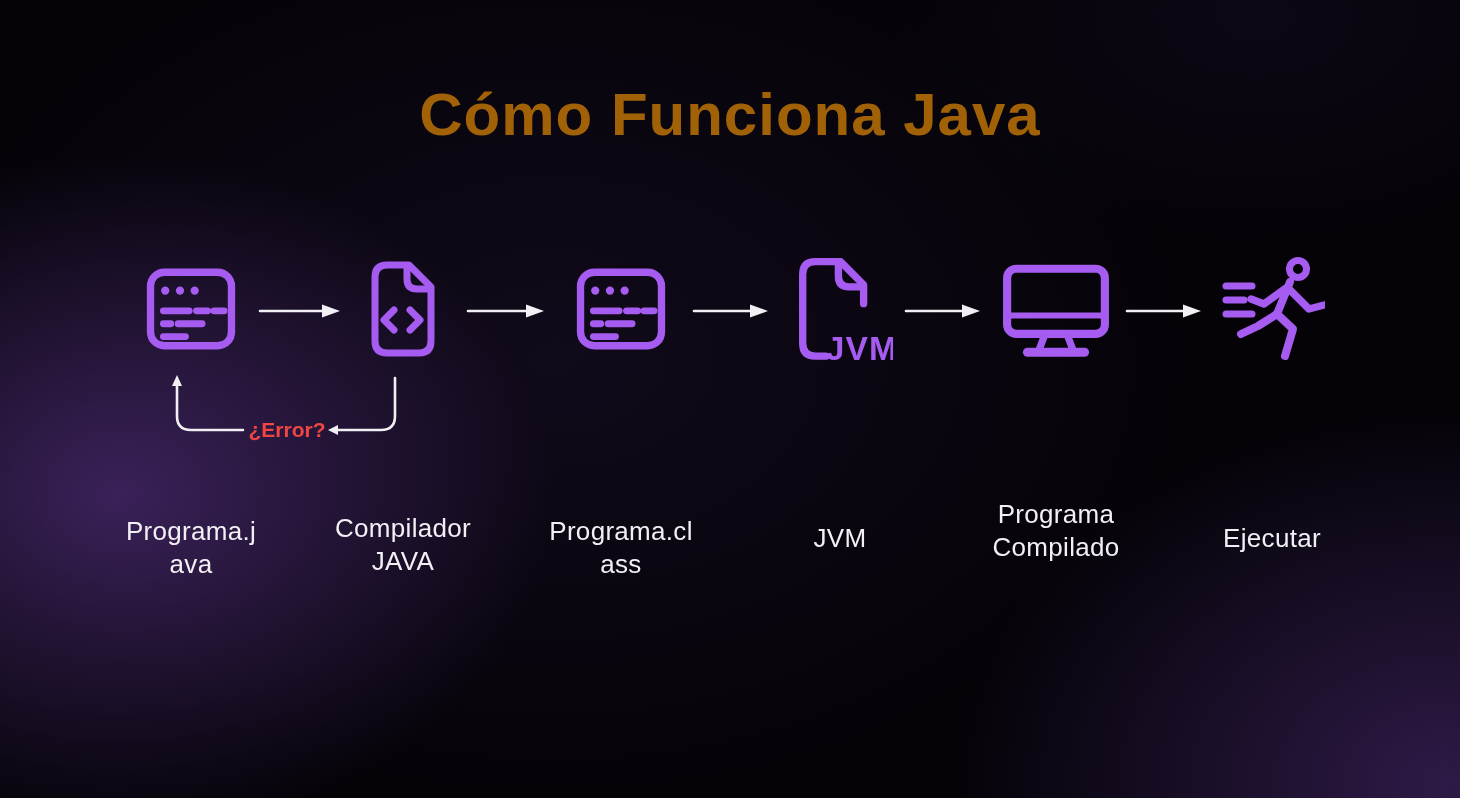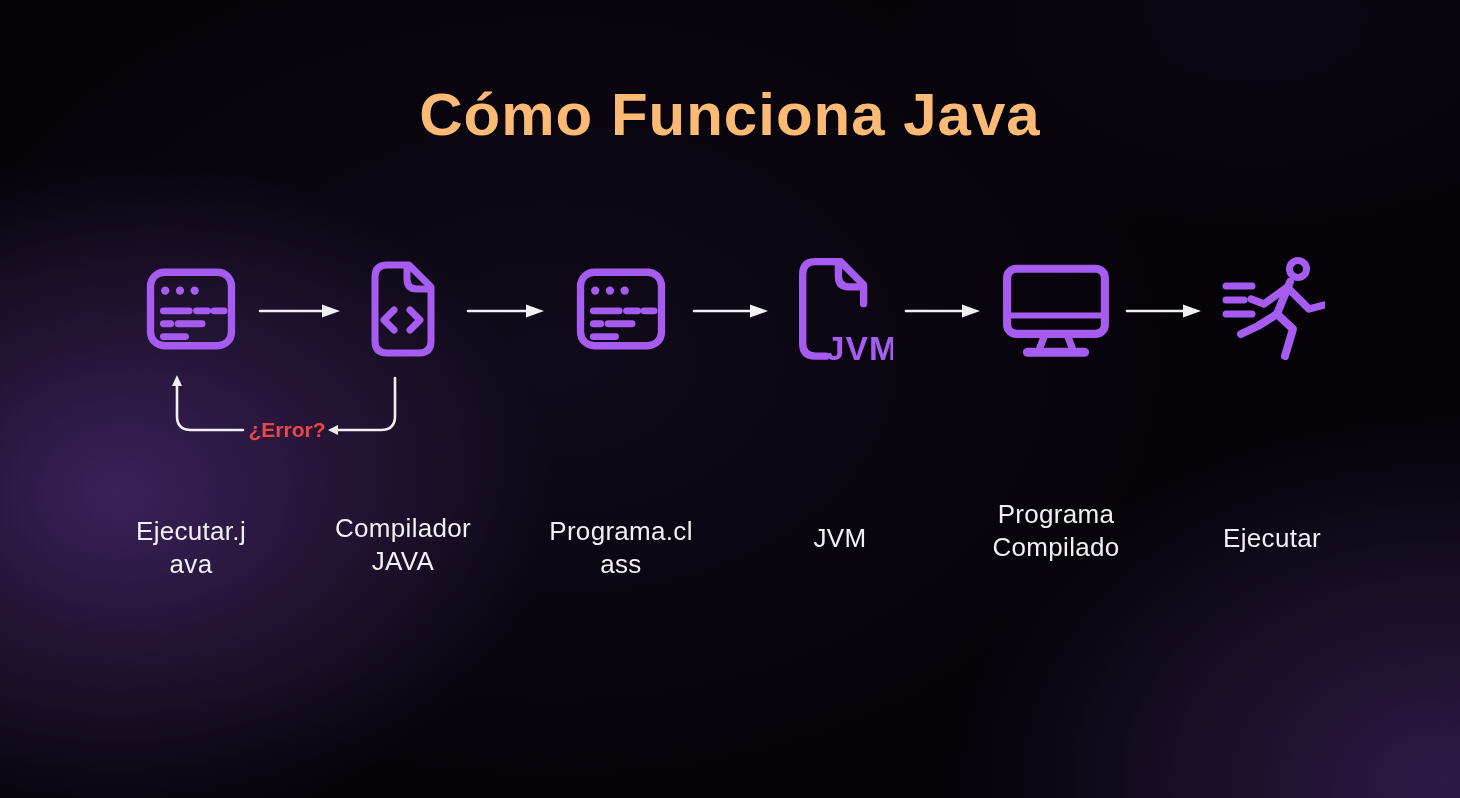--- a/index.html
+++ b/index.html
@@ -10,21 +10,21 @@
       radial-gradient(ellipse 640px 500px at 8% 62%, rgba(108,62,165,0.50) 0%, rgba(108,62,165,0) 68%),
       radial-gradient(ellipse 720px 540px at 99% 98%, rgba(96,55,150,0.44) 0%, rgba(96,55,150,0) 68%),
       radial-gradient(ellipse 900px 620px at 38% 45%, rgba(72,42,112,0.18) 0%, rgba(72,42,112,0) 70%),
       radial-gradient(ellipse 520px 320px at 86% 2%, rgba(70,40,110,0.12) 0%, rgba(70,40,110,0) 70%),
       #050308;
   }
   .stage{position:relative;width:1460px;height:798px;}
   .title{
     position:absolute;left:0;top:80px;width:100%;
     text-align:center;font-size:60px;font-weight:700;letter-spacing:1px;
-    color:#fdba74;
+    color:#a16207;
   }
   .icon-box{position:absolute;}
   .icon-box svg{display:block;width:100%;height:100%;}
   .flow-arrow{position:absolute;height:18px;}
   .step-label{
     position:absolute;width:240px;text-align:center;
     font-size:26px;line-height:33px;color:#f2eff5;
     white-space:pre-line;font-weight:400;letter-spacing:0.3px;
   }
   .error-loop{position:absolute;left:161px;top:372px;width:250px;height:72px;}
@@ -138,21 +138,21 @@
   <div class="error-loop">
     <svg viewBox="0 0 250 72" width="250" height="72">
       <polygon points="16,3 11,14 21,14" fill="#f2f0f4"></polygon>
       <path d="M16,12 V44 Q16,58 30,58 H82" stroke="#f2f0f4" stroke-width="2.6" fill="none" stroke-linecap="round"></path>
       <text x="126" y="65" text-anchor="middle" font-size="21" font-weight="bold" fill="#ef4545" font-family="Liberation Sans, sans-serif">¿Error?</text>
       <polygon points="167,58 177,53 177,63" fill="#f2f0f4"></polygon>
       <path d="M177,58 H220 Q234,58 234,44 V6" stroke="#f2f0f4" stroke-width="2.6" fill="none" stroke-linecap="round"></path>
     </svg>
   </div>
 
-  <div class="step-label" style="left:71px;top:515px">Ejecutar.j
+  <div class="step-label" style="left:71px;top:515px">Programa.j
 ava</div>
   <div class="step-label" style="left:501px;top:515px">Programa.cl
 ass</div>
   <div class="step-label" style="left:283px;top:512px">Compilador
 JAVA</div>
   <div class="step-label" style="left:720px;top:522px">JVM</div>
   <div class="step-label" style="left:936px;top:498px">Programa
 Compilado</div>
   <div class="step-label" style="left:1152px;top:522px">Ejecutar</div>
 

